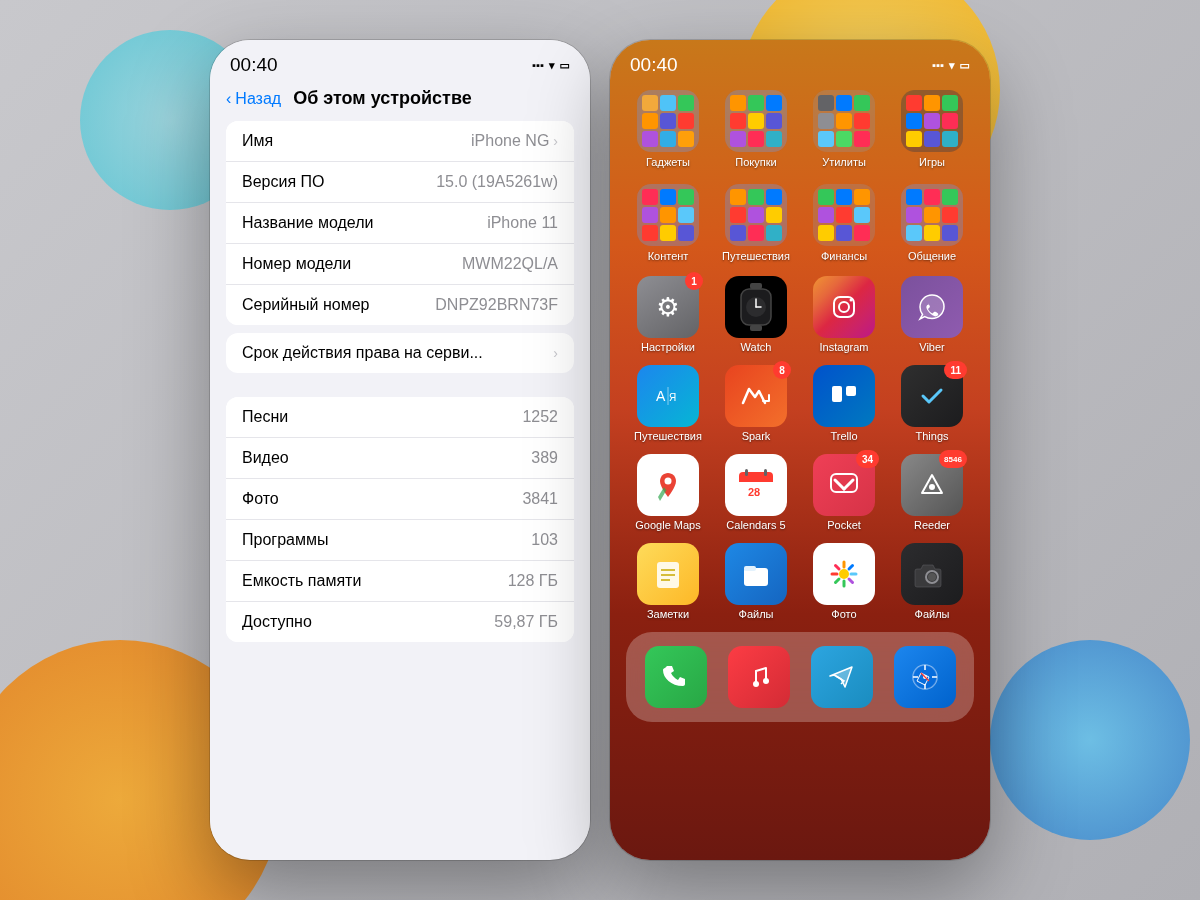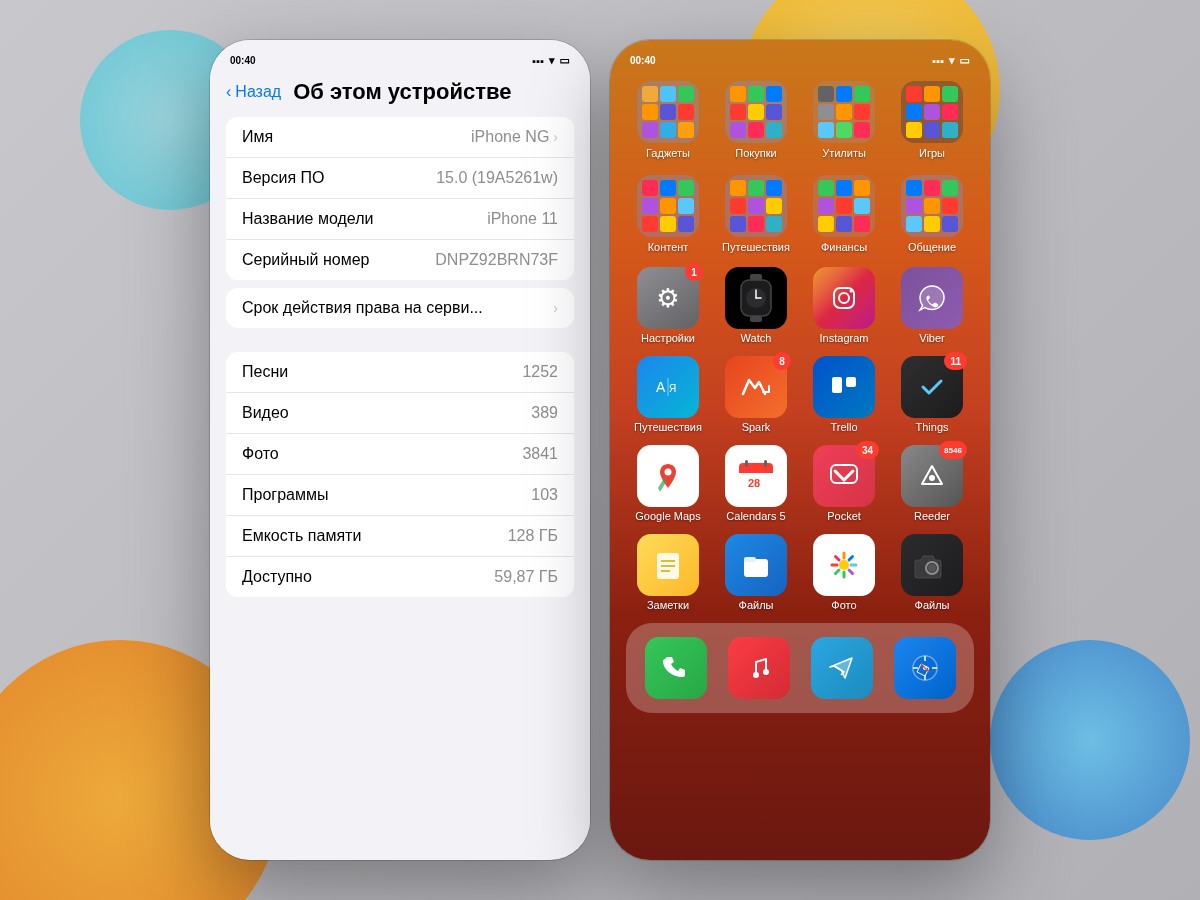--- a/index.html
+++ b/index.html
@@ -86,22 +86,22 @@
       font-weight: 600;
     }
     .status-bar-settings {
       background: #f2f2f7;
       color: #000;
     }
     .status-bar-home {
       color: #fff;
     }
     .status-time {
-      font-weight: 700;
-      font-size: 10px;
+      font-weight: 400;
+      font-size: 19px;
     }
     .status-icons {
       display: flex;
       align-items: center;
       gap: 5px;
       font-size: 11px;
     }
 
     
     .settings-content {
@@ -116,21 +116,21 @@
       background: #f2f2f7;
     }
     .settings-back {
       color: #007aff;
       font-size: 16px;
       display: flex;
       align-items: center;
       gap: 4px;
     }
     .settings-title {
-      font-size: 22px;
+      font-size: 18px;
       font-weight: 600;
       color: #000;
       margin-left: 12px;
     }
     .settings-section {
       background: #fff;
       margin: 0 16px 8px;
       border-radius: 12px;
       overflow: hidden;
     }
@@ -324,20 +324,24 @@
         </div>
         <div class="settings-row">
           <span class="settings-label">Версия ПО</span>
           <span class="settings-value">15.0 (19A5261w)</span>
         </div>
         <div class="settings-row">
           <span class="settings-label">Название модели</span>
           <span class="settings-value">iPhone 11</span>
         </div>
         <div class="settings-row">
+          <span class="settings-label">Номер модели</span>
+          <span class="settings-value">MWM22QL/A</span>
+        </div>
+        <div class="settings-row">
           <span class="settings-label">Серийный номер</span>
           <span class="settings-value">DNPZ92BRN73F</span>
         </div>
       </div>
 
       <div class="settings-section">
         <div class="settings-row">
           <span class="settings-label">Срок действия права на серви...</span>
           <span class="settings-value">
             <span class="settings-chevron">›</span>

